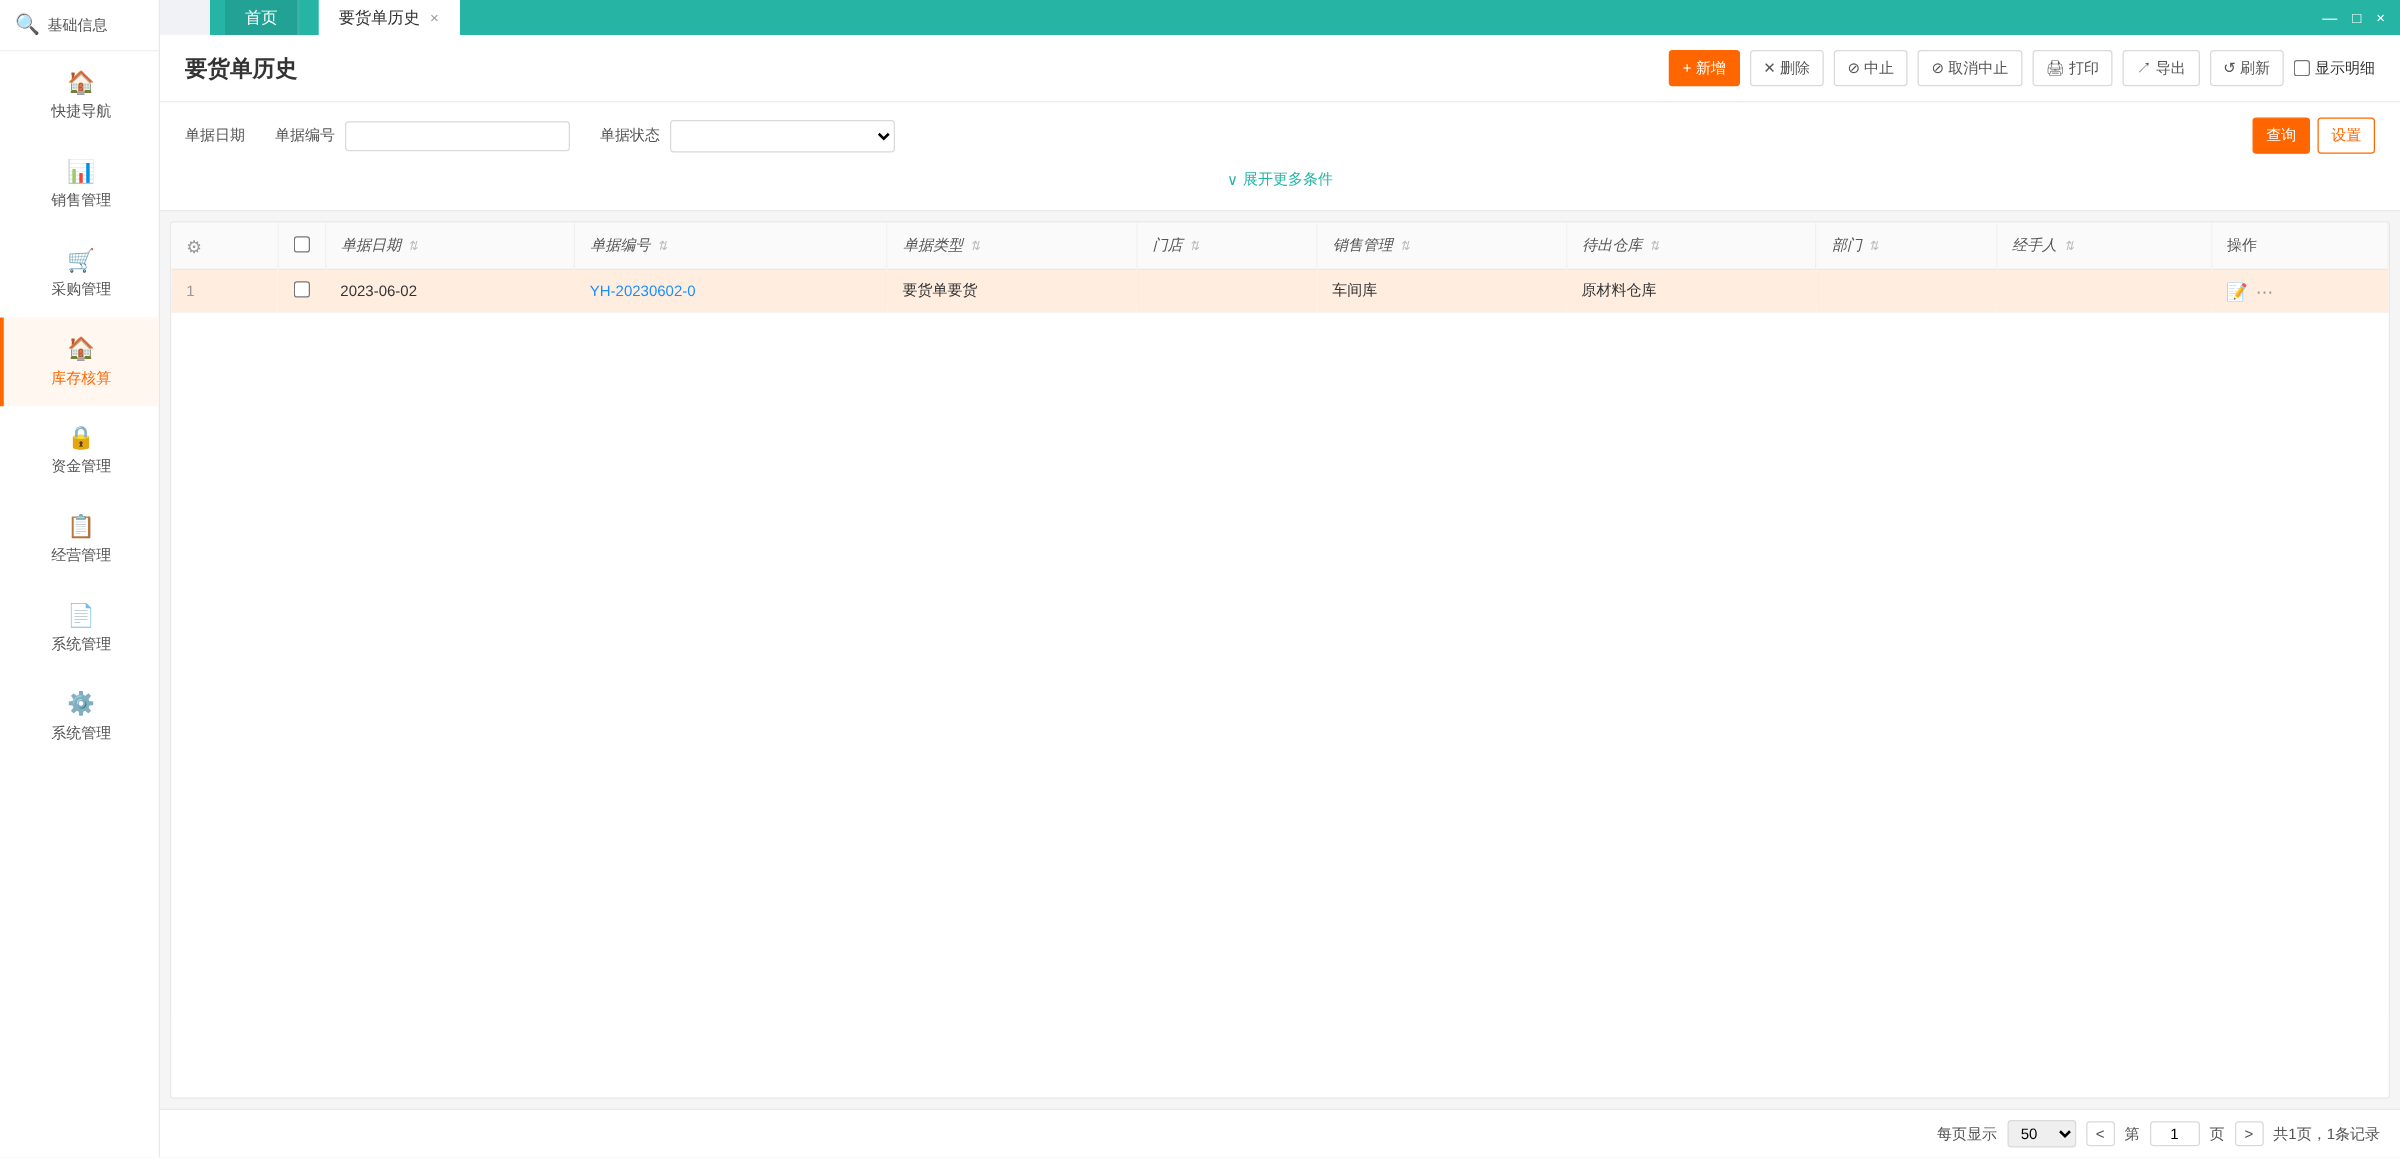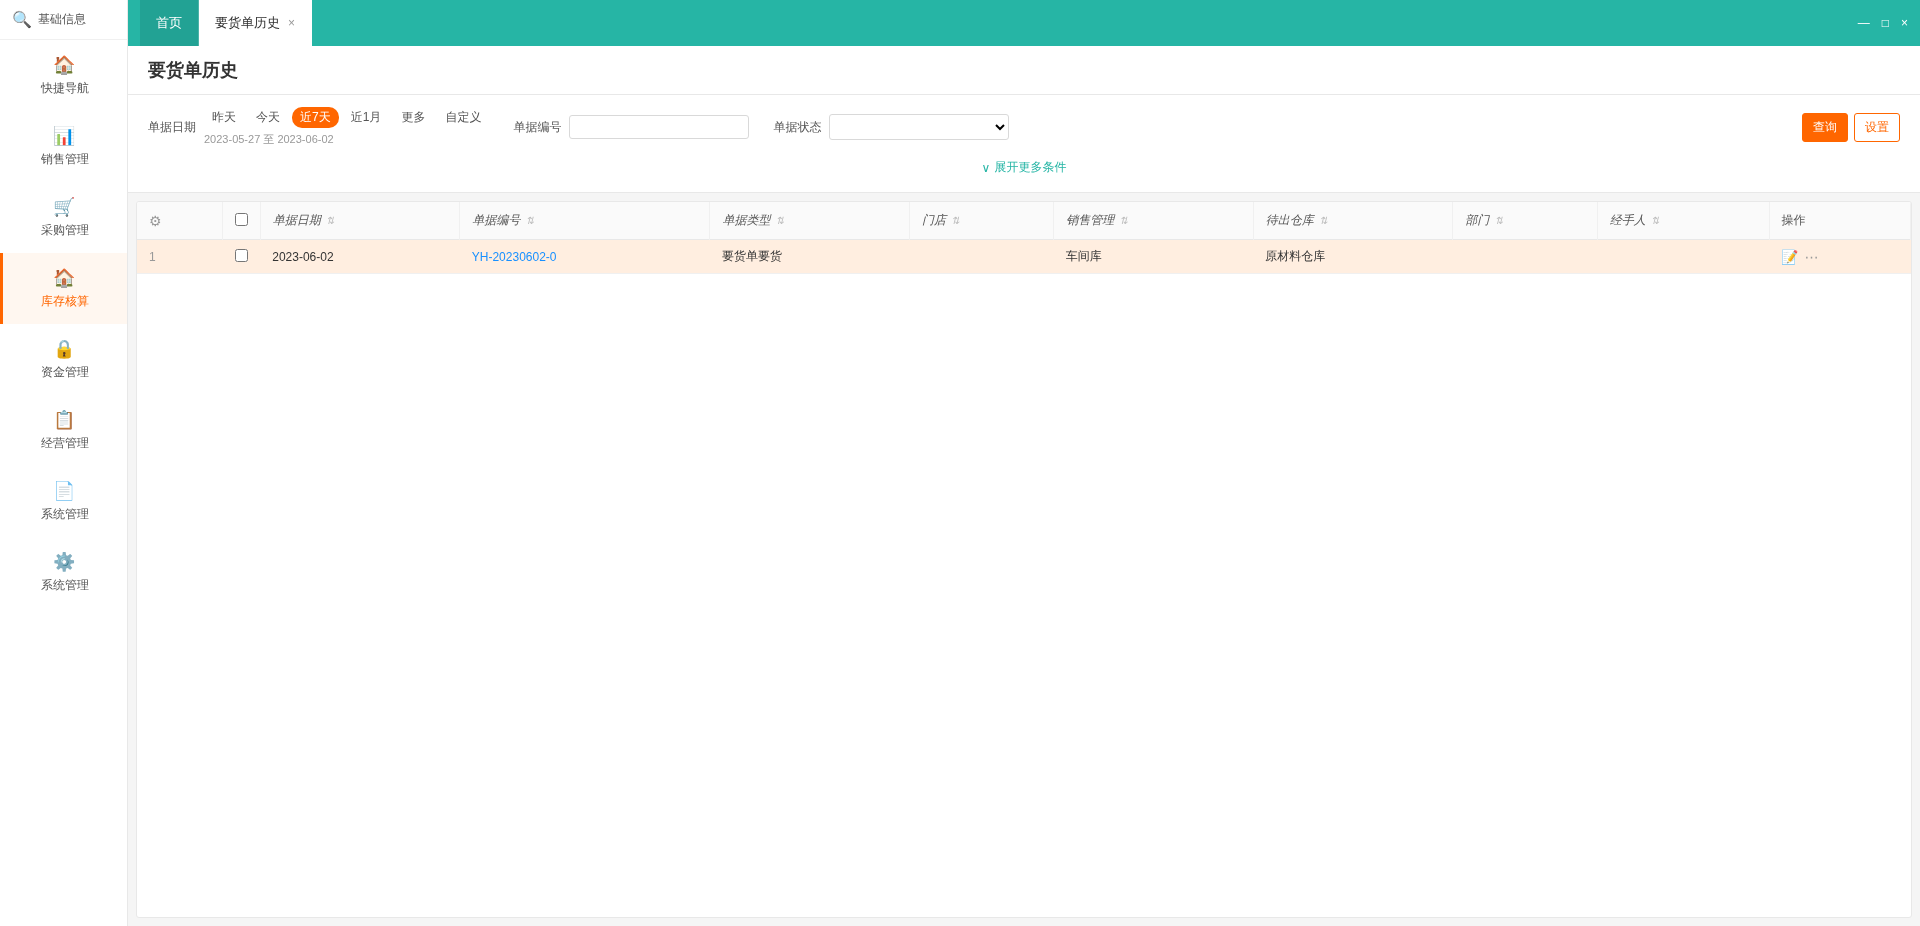--- a/index.html
+++ b/index.html
@@ -45,27 +45,28 @@
     .main {
       flex: 1;
       display: flex;
       flex-direction: column;
       height: 100%;
       overflow: hidden;
     }
 
     
     .topbar {
-      height: 46px;
+      height: 28px;
       background: #26b5a5;
       display: flex;
       align-items: center;
       padding: 0 12px;
-      gap: 0;
+      gap: 16px;
       flex-shrink: 0;
+      margin-left: 40px;
     }
     .topbar-tab {
       height: 46px;
       display: flex;
       align-items: center;
       padding: 0 16px;
       color: #fff;
       font-size: 13px;
       cursor: pointer;
       border-right: 1px solid rgba(255,255,255,0.2);
@@ -363,39 +364,41 @@
       <span>□</span>
       <span>×</span>
     </div>
   </div>
 
   <div class="content">
 
     <div class="page-header">
       <div style="display:flex; align-items:center; justify-content:space-between;">
         <div class="page-title">要货单历史</div>
+        <div class="toolbar">
+          <button class="toolbar-btn primary">+ 新增</button>
+          <button class="toolbar-btn">✕ 删除</button>
+          <button class="toolbar-btn">⊘ 中止</button>
+          <button class="toolbar-btn">⊘ 取消中止</button>
+          <button class="toolbar-btn">🖨 打印</button>
+          <button class="toolbar-btn">↗ 导出</button>
+          <button class="toolbar-btn">↺ 刷新</button>
+          <label style="display:flex;align-items:center;gap:4px;font-size:12px;cursor:pointer;">
+            <input type="checkbox" style="">
+            <span>显示明细</span>
+          </label>
+        </div>
       </div>
     </div>
 
     <div class="filter-area">
       <div class="filter-row">
 
         <div class="filter-item">
           <span class="filter-label">单据日期</span>
-          <div class="filter-col">
-            <div class="date-filter-btns">
-              <button class="date-btn">昨天</button>
-              <button class="date-btn">今天</button>
-              <button class="date-btn active">近7天</button>
-              <button class="date-btn">近1月</button>
-              <button class="date-btn">更多</button>
-              <button class="date-btn">自定义</button>
-            </div>
-            <div class="date-range-text">2023-05-27 至 2023-06-02</div>
-          </div>
         </div>
 
         <div class="filter-item">
           <span class="filter-label">单据编号</span>
           <input type="text" class="filter-input" style="">
         </div>
 
         <div class="filter-item">
           <span class="filter-label">单据状态</span>
           <select class="filter-select">
@@ -484,14 +487,29 @@
           <span class="action-icon" title="更多">⋯</span>
         </div>
       </td>
     </tr>
             </tbody>
         </table>
       </div>
 
     </div>
 
+    <div class="pagination">
+      <span>每页显示</span>
+      <select>
+        <option value="50">50</option>
+        <option value="20">20</option>
+        <option value="100">100</option>
+        <option value="200">200</option>
+      </select>
+      <button class="page-btn">&lt;</button>
+      <span>第</span>
+      <input type="text" value="1" style="">
+      <span>页</span>
+      <button class="page-btn">&gt;</button>
+      <span>共1页，1条记录</span>
+    </div>
   </div>
 </div>
 
 </body></html>

